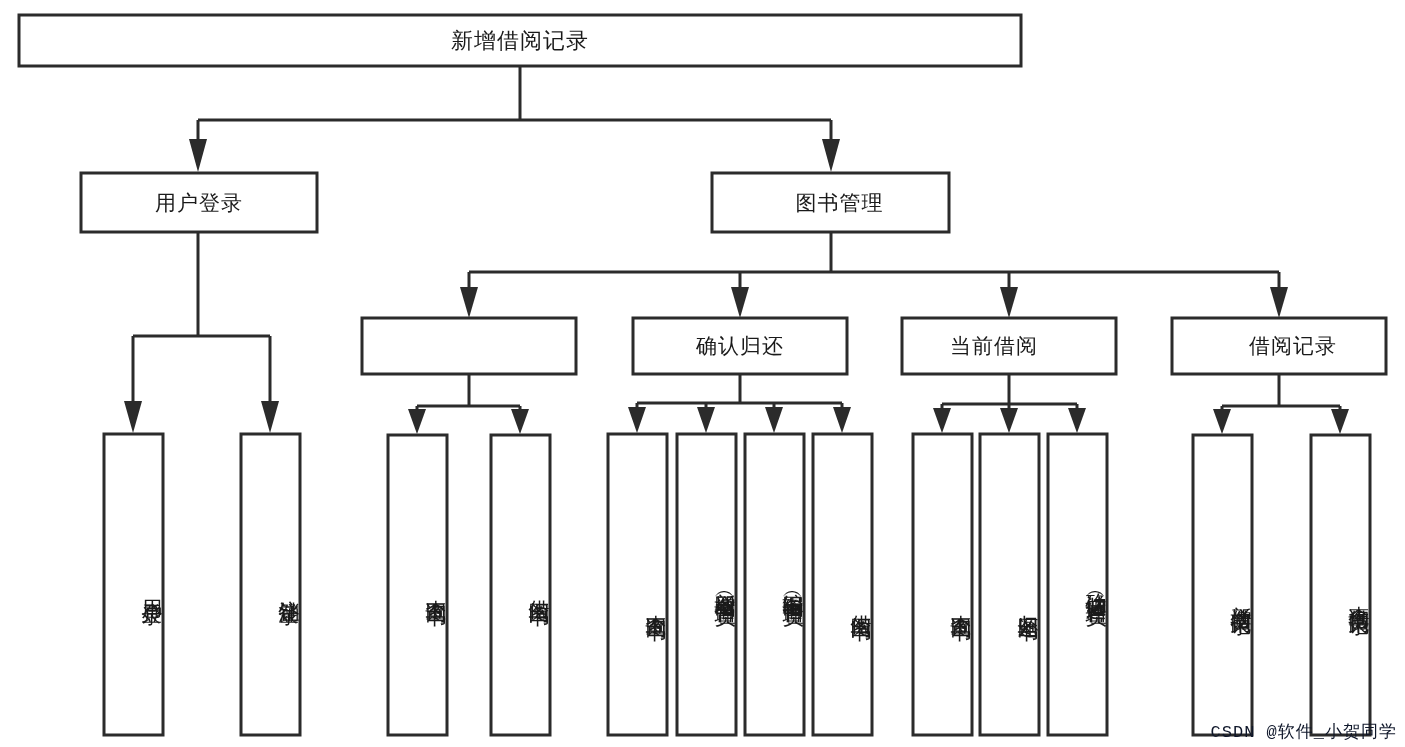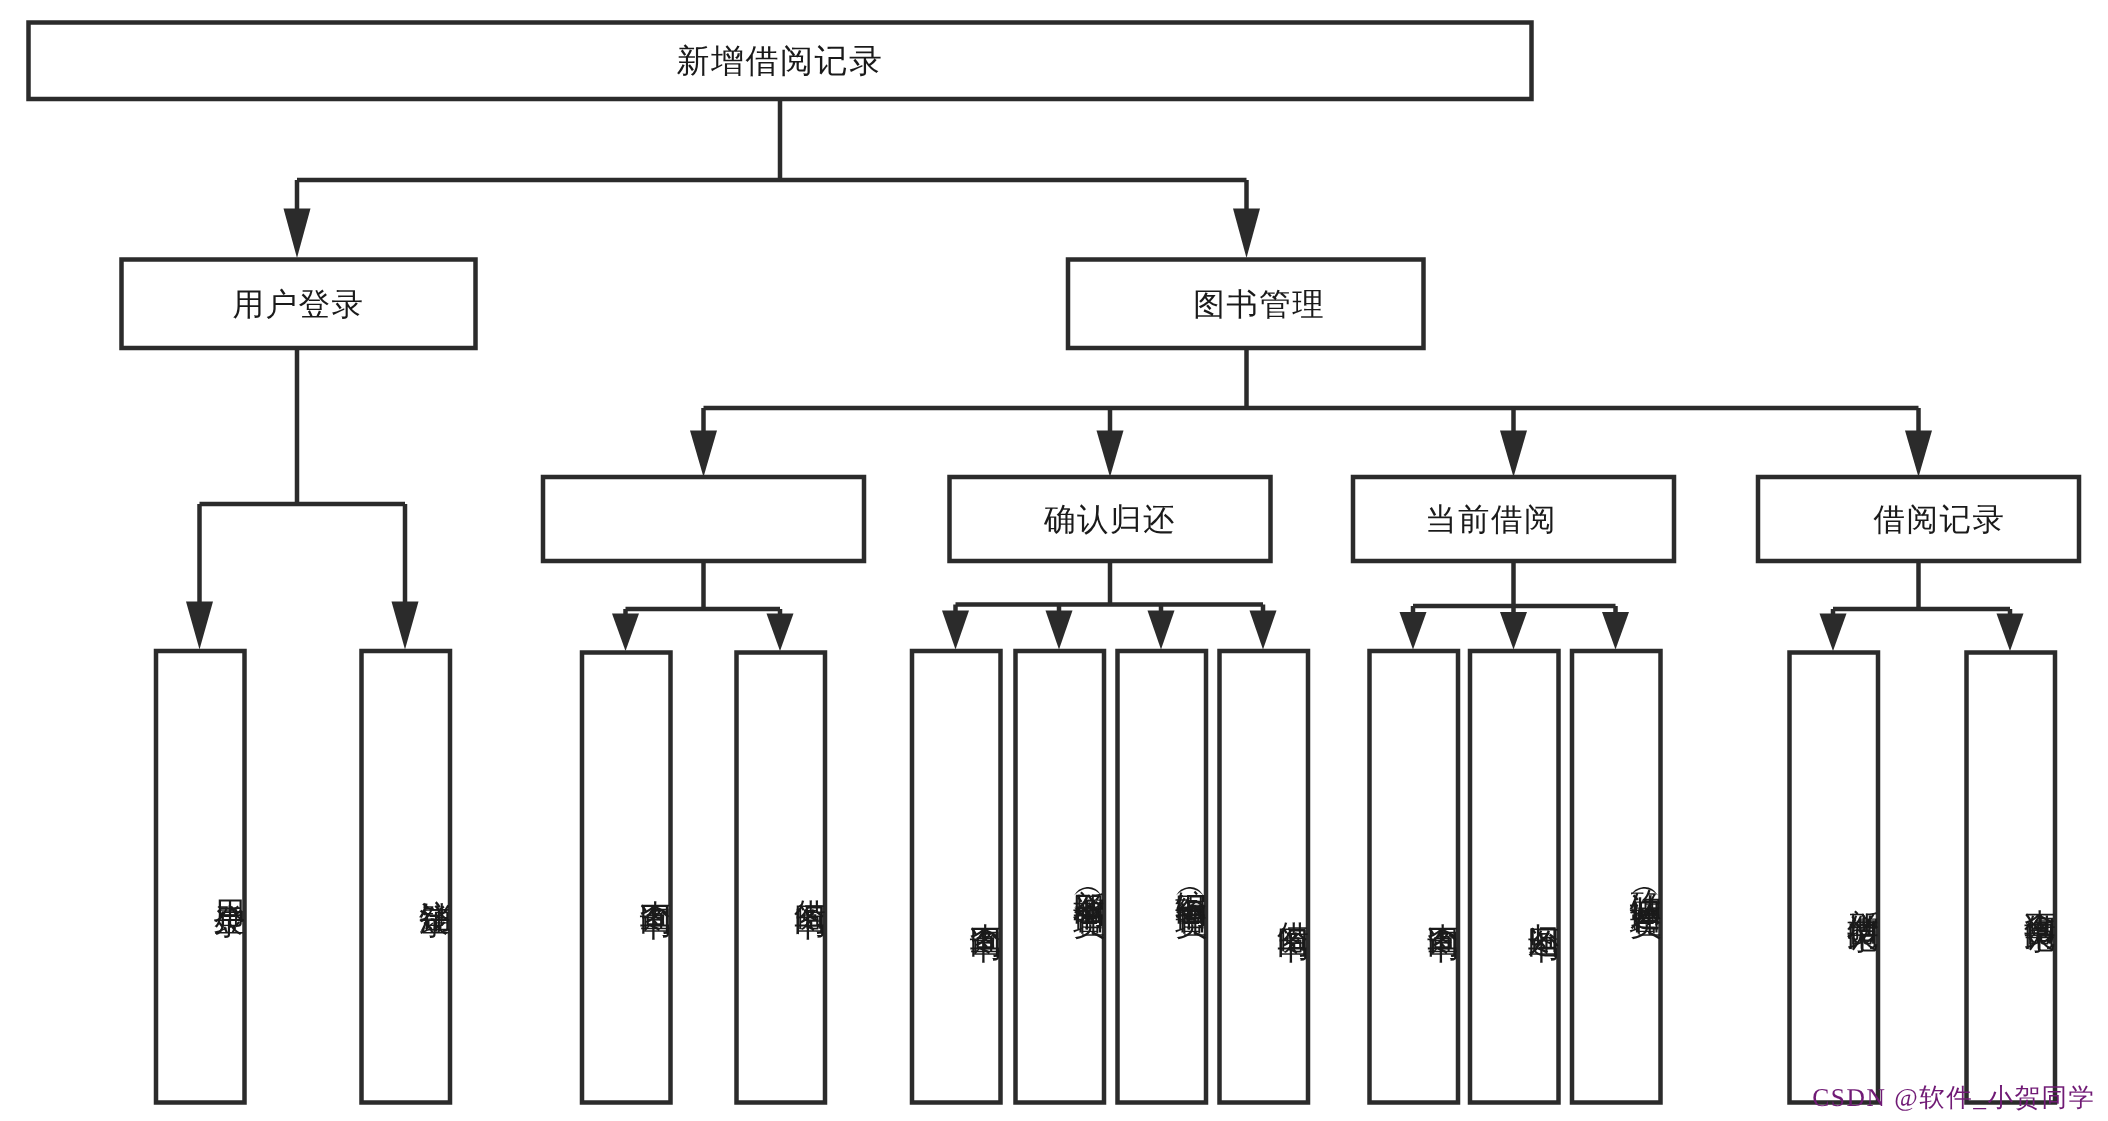--- a/index.html
+++ b/index.html
@@ -49,23 +49,23 @@
     white-space:nowrap;
     pointer-events:none;
     font-family:"Liberation Sans","DejaVu Sans",sans-serif;
   }
   .title-label{font-size:22px;}
   #watermark{
     position:absolute;
     right:8px;
     bottom:4px;
     font-size:17px;
-    color:#701a75;
+    color:#0f172a;
     letter-spacing:1px;
-    font-family:Liberation Serif, serif;
+    font-family:Liberation Mono, monospace;
     white-space:nowrap;
   }
 </style>
 </head>
 <body>
 
 <div id="diagram-root">
 
   <svg class="canvas" viewBox="0 0 1405 747">
     <defs>

